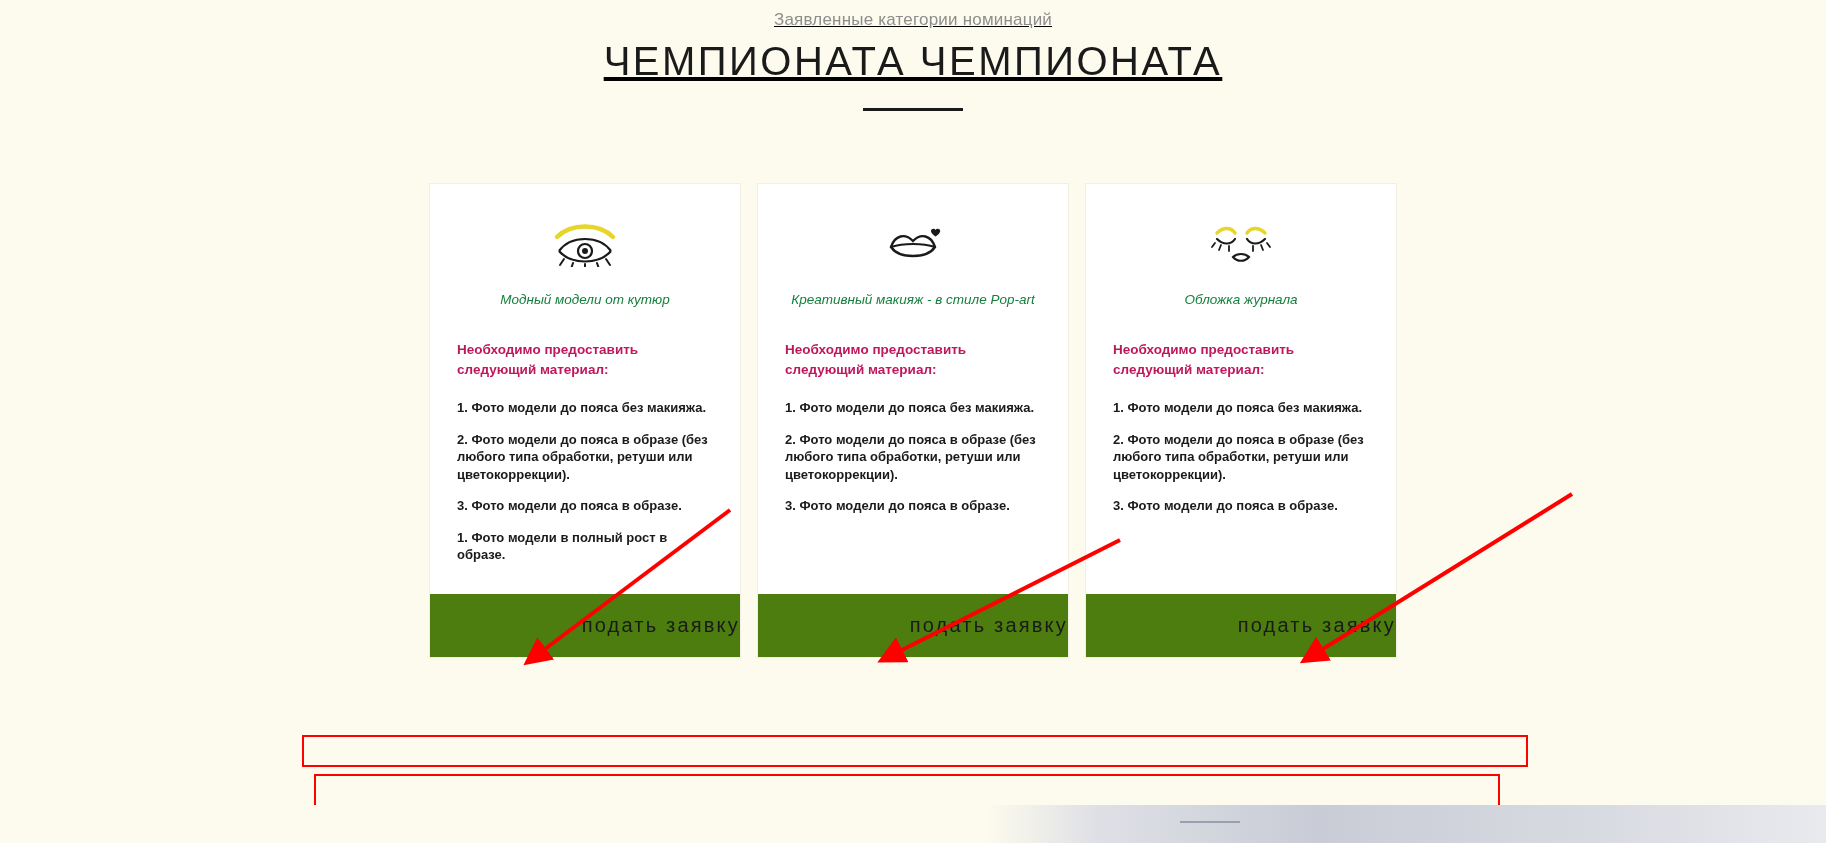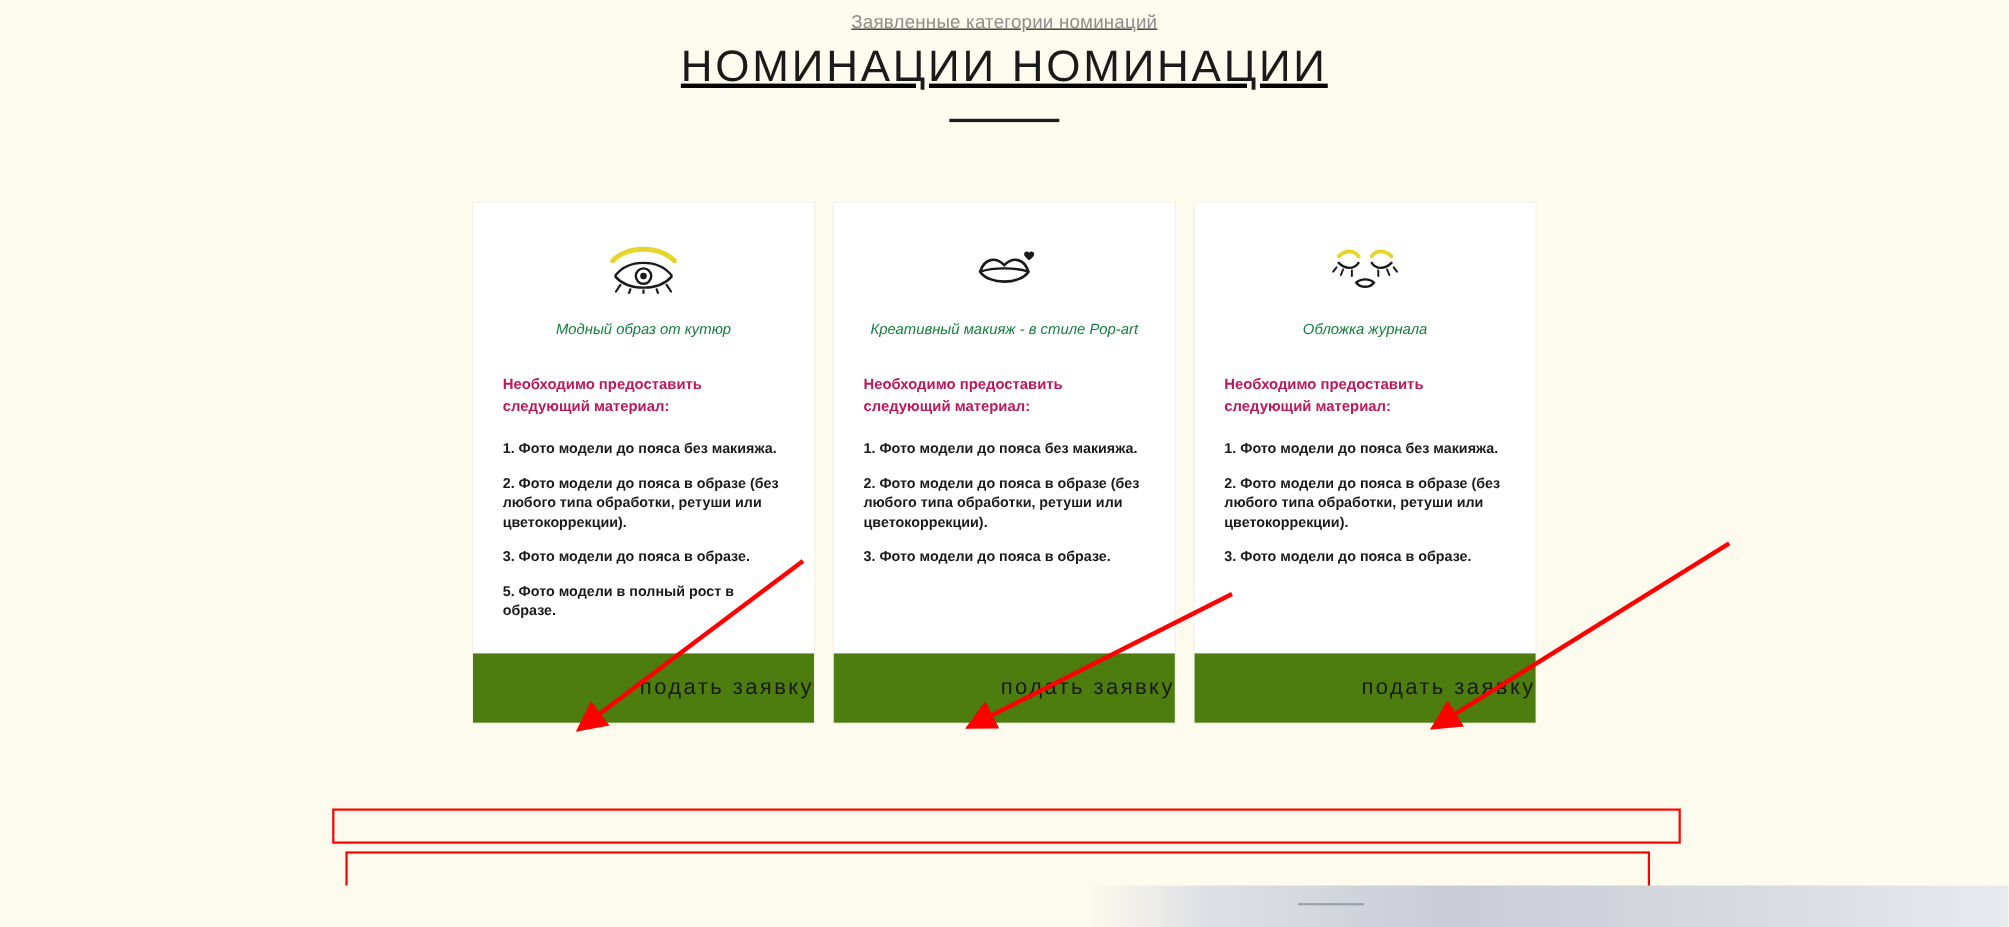--- a/index.html
+++ b/index.html
@@ -131,21 +131,21 @@
     background: #9aa0ad;
   }
 </style>
 </head>
 <body>
 
 <div class="page">
 
   <div class="header">
     <p class="subtitle">Заявленные категории номинаций</p>
-    <h1 class="title">НОМИНАЦИИ НОМИНАЦИИ</h1>
+    <h1 class="title">ЧЕМПИОНАТА ЧЕМПИОНАТА</h1>
     <div class="title-rule"></div>
   </div>
 
   <div class="cards">
 
     <div class="card">
       <div class="card-body">
         <div class="icon-wrap">
           <svg width="68" height="46" viewBox="0 0 68 46">
             <path d="M8 30 C20 14, 48 14, 60 30" fill="none" stroke="#1a1a1a" stroke-width="2.2"></path>
@@ -153,26 +153,26 @@
             <circle cx="34" cy="30" r="7" fill="none" stroke="#1a1a1a" stroke-width="2.2"></circle>
             <circle cx="34" cy="30" r="3" fill="#1a1a1a"></circle>
             <path d="M6 16 C20 2, 48 2, 62 16" fill="none" stroke="#e8d52a" stroke-width="4.5" stroke-linecap="round"></path>
             <path d="M13 38 l-4 6" stroke="#1a1a1a" stroke-width="2" stroke-linecap="round"></path>
             <path d="M22 42 l-2 6" stroke="#1a1a1a" stroke-width="2" stroke-linecap="round"></path>
             <path d="M34 43 l0 6" stroke="#1a1a1a" stroke-width="2" stroke-linecap="round"></path>
             <path d="M46 42 l2 6" stroke="#1a1a1a" stroke-width="2" stroke-linecap="round"></path>
             <path d="M55 38 l4 6" stroke="#1a1a1a" stroke-width="2" stroke-linecap="round"></path>
           </svg>
         </div>
-        <p class="card-sub">Модный образ от кутюр</p>
+        <p class="card-sub">Модный модели от кутюр</p>
         <p class="req-head">Необходимо предоставить следующий материал:</p>
         <p class="req-item">1. Фото модели до пояса без макияжа.</p>
         <p class="req-item">2. Фото модели до пояса в образе (без любого типа обработки, ретуши или цветокоррекции).</p>
         <p class="req-item">3. Фото модели до пояса в образе.</p>
-        <p class="req-item">5. Фото модели в полный рост в образе.</p>
+        <p class="req-item">1. Фото модели в полный рост в образе.</p>
       </div>
       <button class="card-btn">подать заявку</button>
     </div>
 
     <div class="card">
       <div class="card-body">
         <div class="icon-wrap">
           <svg width="68" height="46" viewBox="0 0 68 46">
             <path d="M12 26 C16 14, 26 12, 34 20 C42 12, 52 14, 56 26 C48 38, 20 38, 12 26 Z" fill="none" stroke="#1a1a1a" stroke-width="2.4"></path>
             <path d="M12 26 C24 22, 44 22, 56 26" fill="none" stroke="#1a1a1a" stroke-width="2.2"></path>

